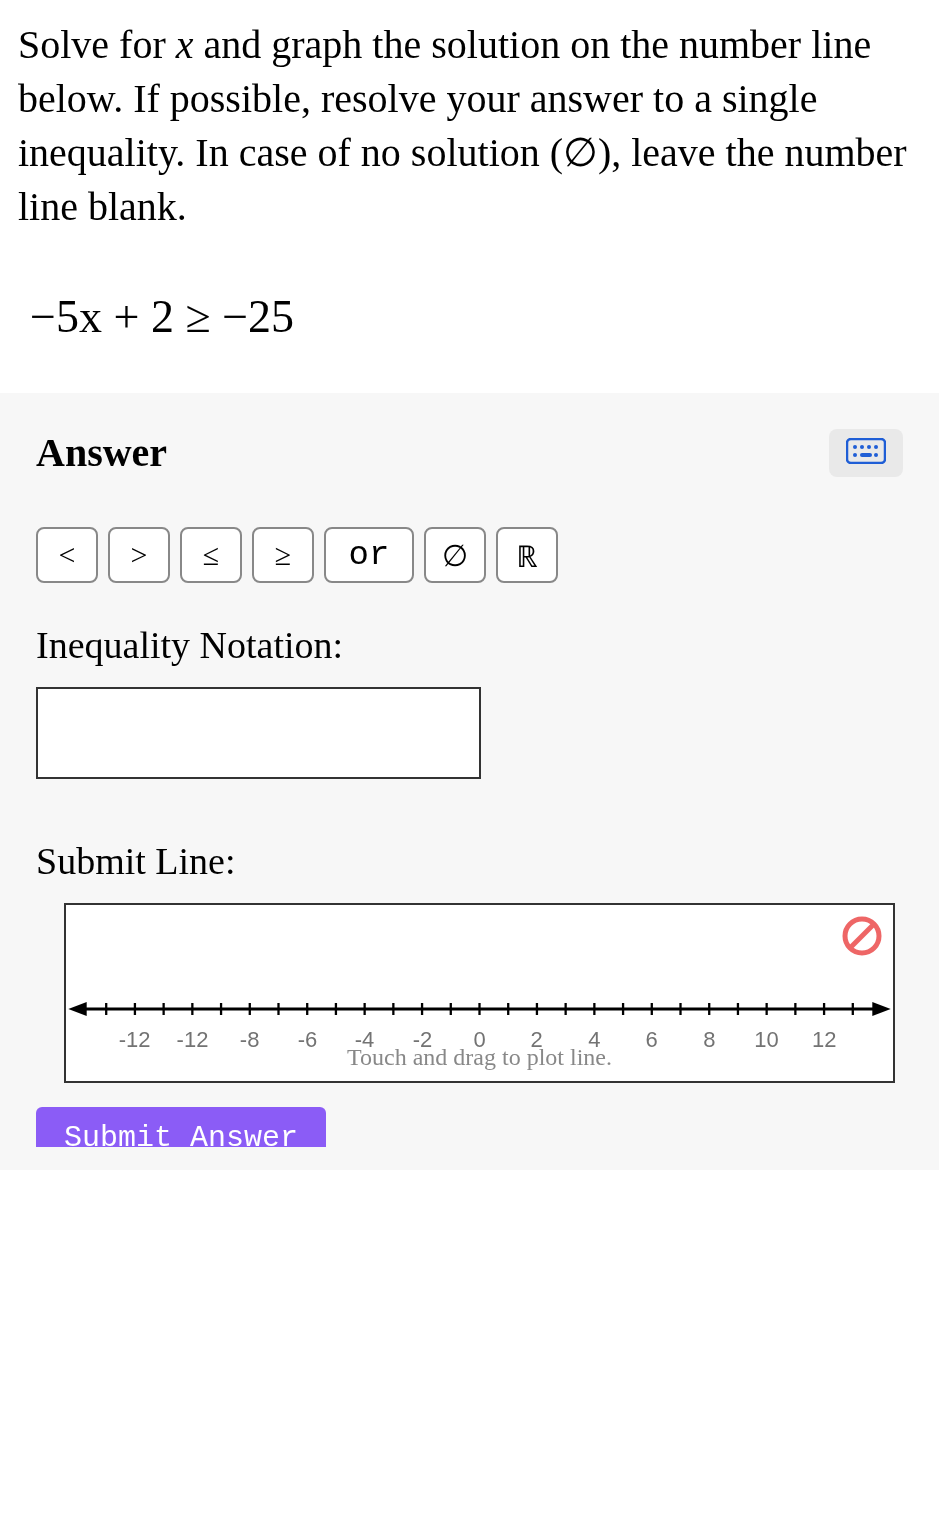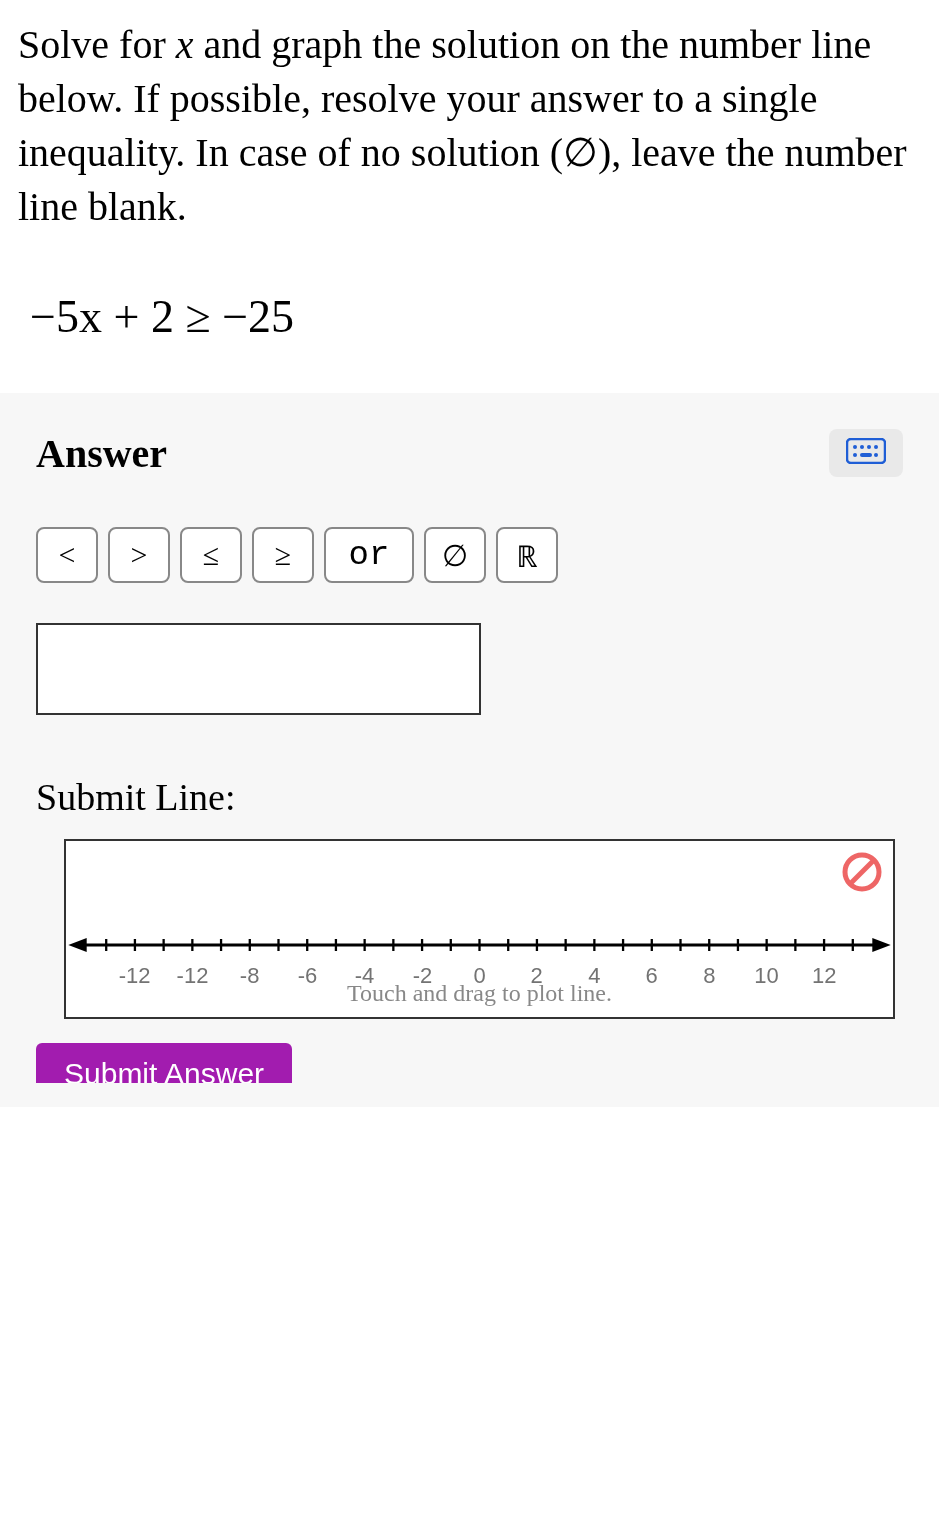--- a/index.html
+++ b/index.html
@@ -22,21 +22,20 @@
   }
   .math-line { margin-top: 6px; }
   .answer-panel {
     background: #f7f7f7;
     padding: 36px 36px 20px 36px;
     position: relative;
   }
   .answer-header {
     display: flex;
     justify-content: space-between;
-    align-items: center;
     margin-bottom: 50px;
   }
   .answer-title {
     font-family: Georgia, serif;
     font-size: 40px;
     font-weight: bold;
   }
   .kbd-btn {
     width: 74px;
     height: 48px;
@@ -123,23 +122,23 @@
     bottom: 10px;
     left: 0;
     right: 0;
     text-align: center;
     font-family: Georgia, serif;
     font-size: 24px;
     color: #888;
   }
   .submit-btn {
     margin-top: 24px;
-    background: #a21caf;
+    background: #8b5cf6;
     color: #fff;
-    font-family: Liberation Sans, sans-serif;
+    font-family: Liberation Mono, monospace;
     font-size: 30px;
     padding: 14px 28px 0 28px;
     border: none;
     border-radius: 6px 6px 0 0;
     height: 40px;
     overflow: hidden;
     display: inline-block;
   }
 </style>
 </head>
@@ -175,20 +174,21 @@
   <div class="symbol-row">
     <button class="sym-btn">&lt;</button>
     <button class="sym-btn">&gt;</button>
     <button class="sym-btn">≤</button>
     <button class="sym-btn">≥</button>
     <button class="sym-btn wide">or</button>
     <button class="sym-btn">∅</button>
     <button class="sym-btn">ℝ</button>
   </div>
 
+  <div class="section-label">Inequality Notation:</div>
   <input class="ineq-input" type="text" value="" style="">
 
   <div class="section-label">Submit Line:</div>
 
   <div class="numline-box">
     <span class="clear-icon">
       <svg width="42" height="42" viewBox="0 0 42 42">
         <circle cx="21" cy="21" r="17" fill="none" stroke="#e66" stroke-width="5"></circle>
         <line x1="10" y1="32" x2="32" y2="10" stroke="#e66" stroke-width="5"></line>
       </svg>

